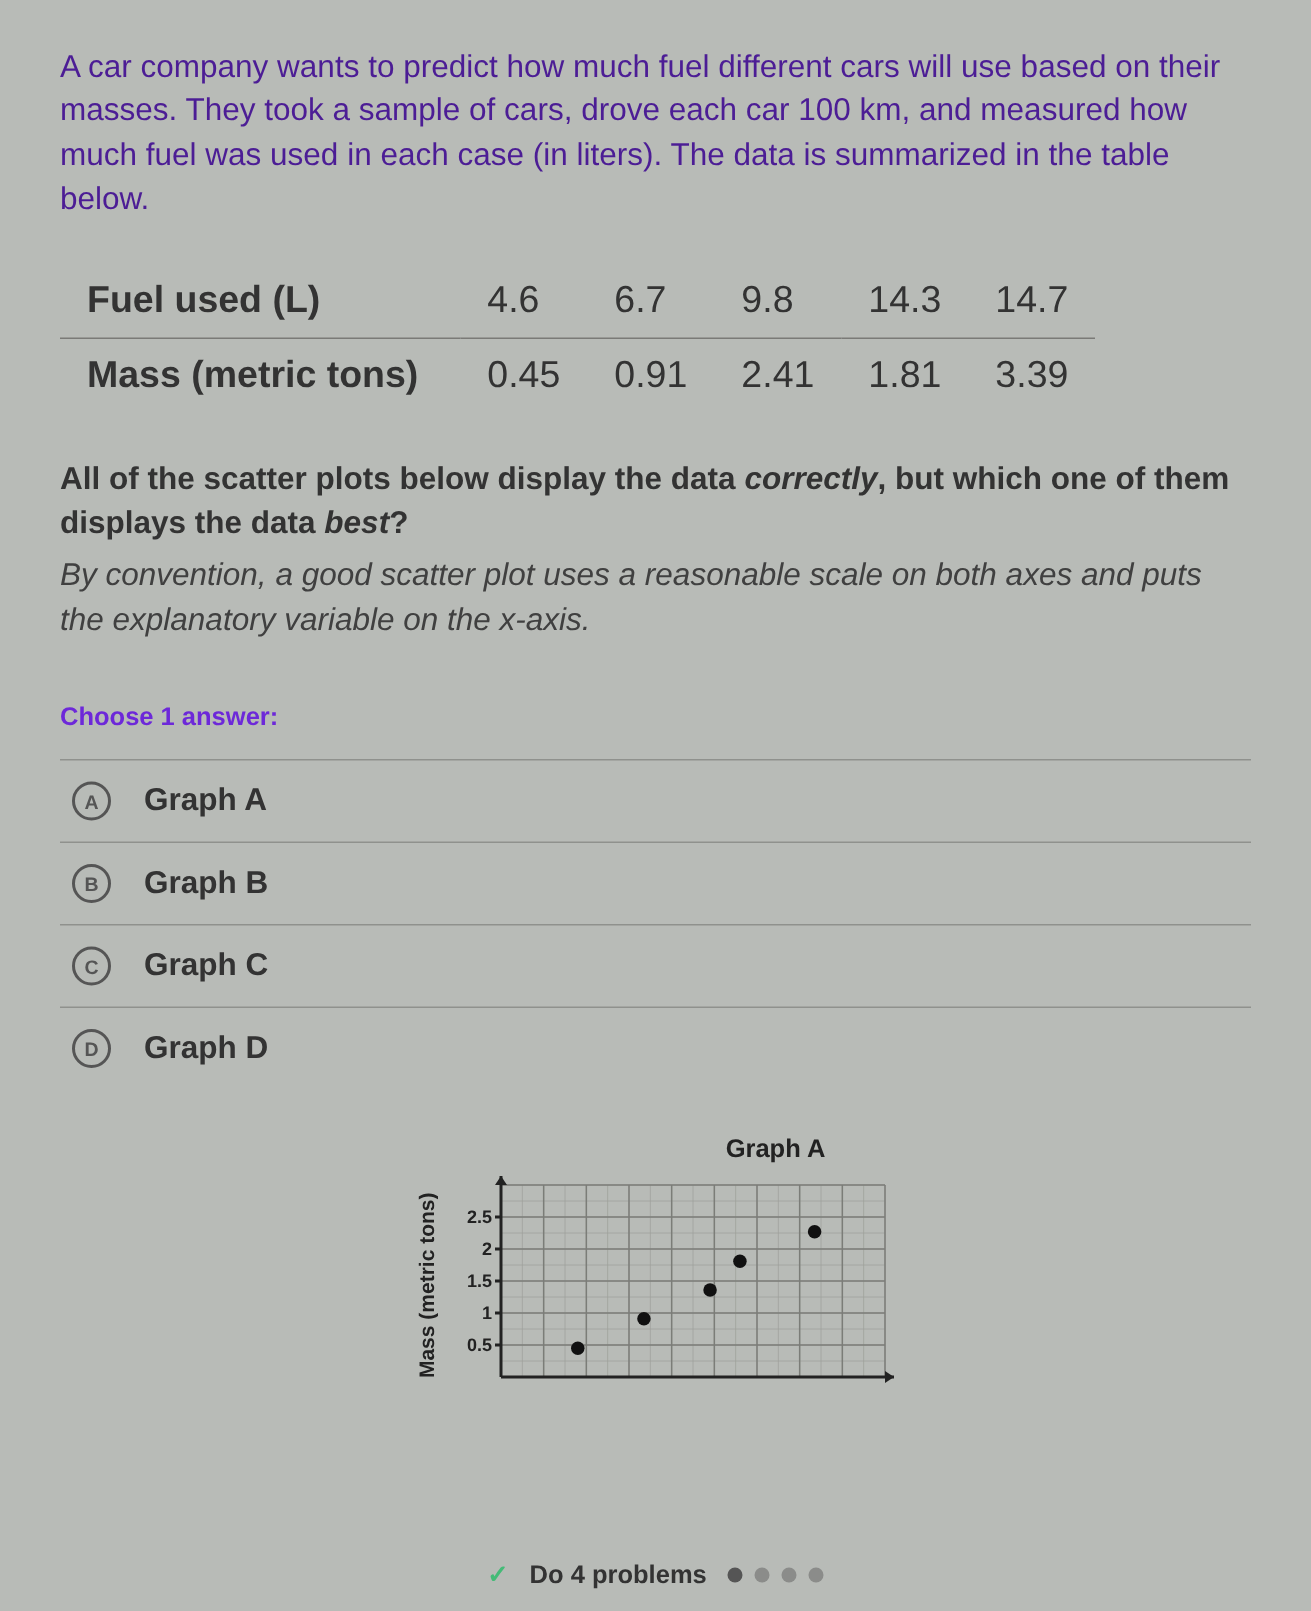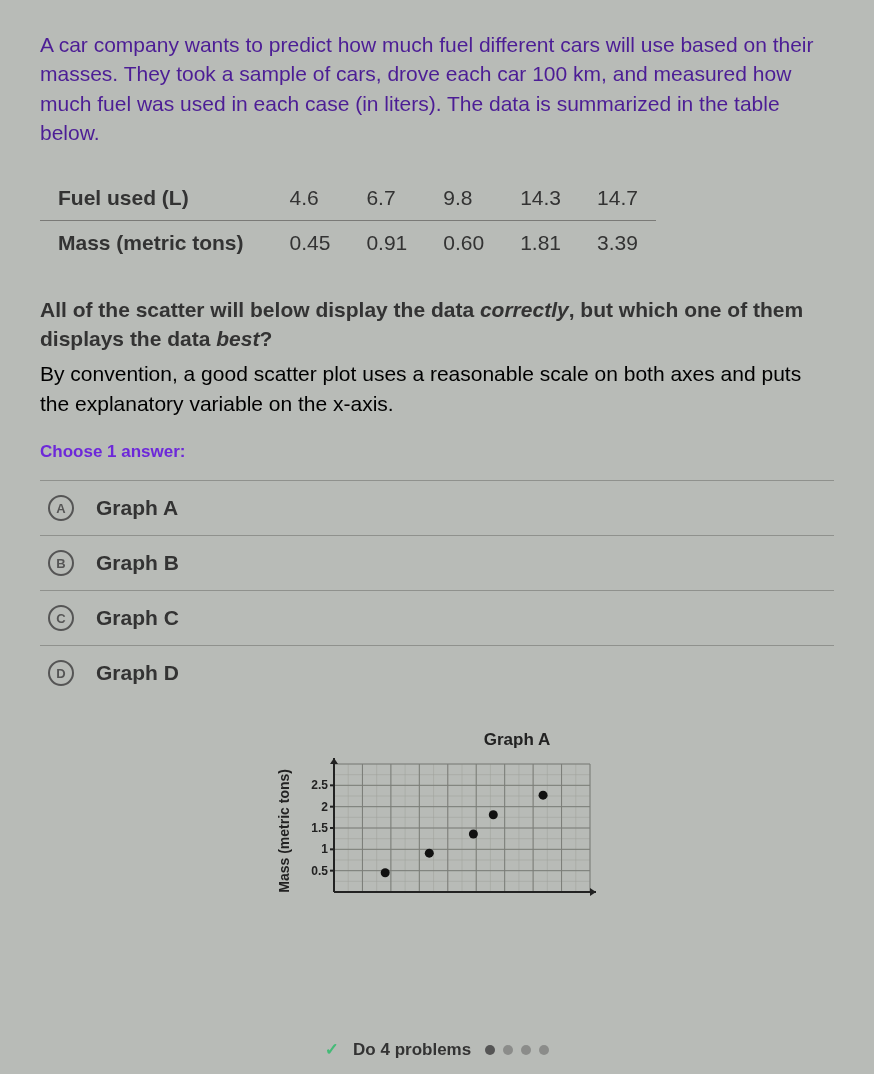--- a/index.html
+++ b/index.html
@@ -7,27 +7,27 @@
     font-family: -apple-system, "Segoe UI", Arial, sans-serif;
     background: #b8bbb7;
     width: 874px;
     height: 1074px;
     padding: 30px 40px;
     color: #2a2a2a;
     overflow: hidden;
     position: relative;
   }
   .intro { font-size: 21px; line-height: 1.4; margin-bottom: 28px; color: #4c1d95; }
-  table.data { border-collapse: collapse; margin: 10px 0 30px 0; font-size: 21px; }
+  table.data { border-collapse: collapse; margin: 10px 0 30px 0; font-size: 25px; }
   table.data tr td { padding: 10px 18px; color: #333; }
   table.data tr td.header { font-weight: 700; padding-right: 28px; }
   table.data tr:first-child td { border-bottom: 1px solid #7a7a77; }
   .q2 { font-size: 21px; line-height: 1.4; margin-bottom: 6px; color: #333; }
   .q2 .em { font-style: italic; margin-top: 31px; }
-  .convention { font-size: 21px; line-height: 1.4; color: #000000; margin-bottom: 24px; }
+  .convention { font-size: 21px; line-height: 1.4; font-style: italic; color: #404040; margin-bottom: 40px; }
   .choose { font-size: 17px; font-weight: 700; color: #6d28d9; margin-bottom: 18px; }
   .answers { }
   .answer-row {
     display: flex;
     align-items: center;
     padding: 14px 8px;
     border-top: 1px solid #8f918d;
     gap: 22px;
     cursor: pointer;
   }
@@ -71,29 +71,29 @@
     <td>4.6</td>
     <td>6.7</td>
     <td>9.8</td>
     <td>14.3</td>
     <td>14.7</td>
   </tr>
   <tr>
     <td class="header">Mass (metric tons)</td>
     <td>0.45</td>
     <td>0.91</td>
-    <td>0.60</td>
+    <td>2.41</td>
     <td>1.81</td>
     <td>3.39</td>
   </tr>
 </tbody>
   </table>
 
 <p class="q2">
-  <b><span>All of the scatter will below display the data </span></b><b><span class="em">correctly</span></b><b><span>, but which one of them displays the data </span></b><b><span class="em">best</span></b><b><span>?</span></b>
+  <b><span>All of the scatter plots below display the data </span></b><b><span class="em">correctly</span></b><b><span>, but which one of them displays the data </span></b><b><span class="em">best</span></b><b><span>?</span></b>
 </p>
 <p class="convention">By convention, a good scatter plot uses a reasonable scale on both axes and puts the explanatory variable on the x-axis.</p>
 
 <p class="choose">Choose 1 answer:</p>
 
 <div class="answers">
   <div class="answer-row">
     <span class="radio">A</span>
     <span class="answer-label">Graph A</span>
   </div>

